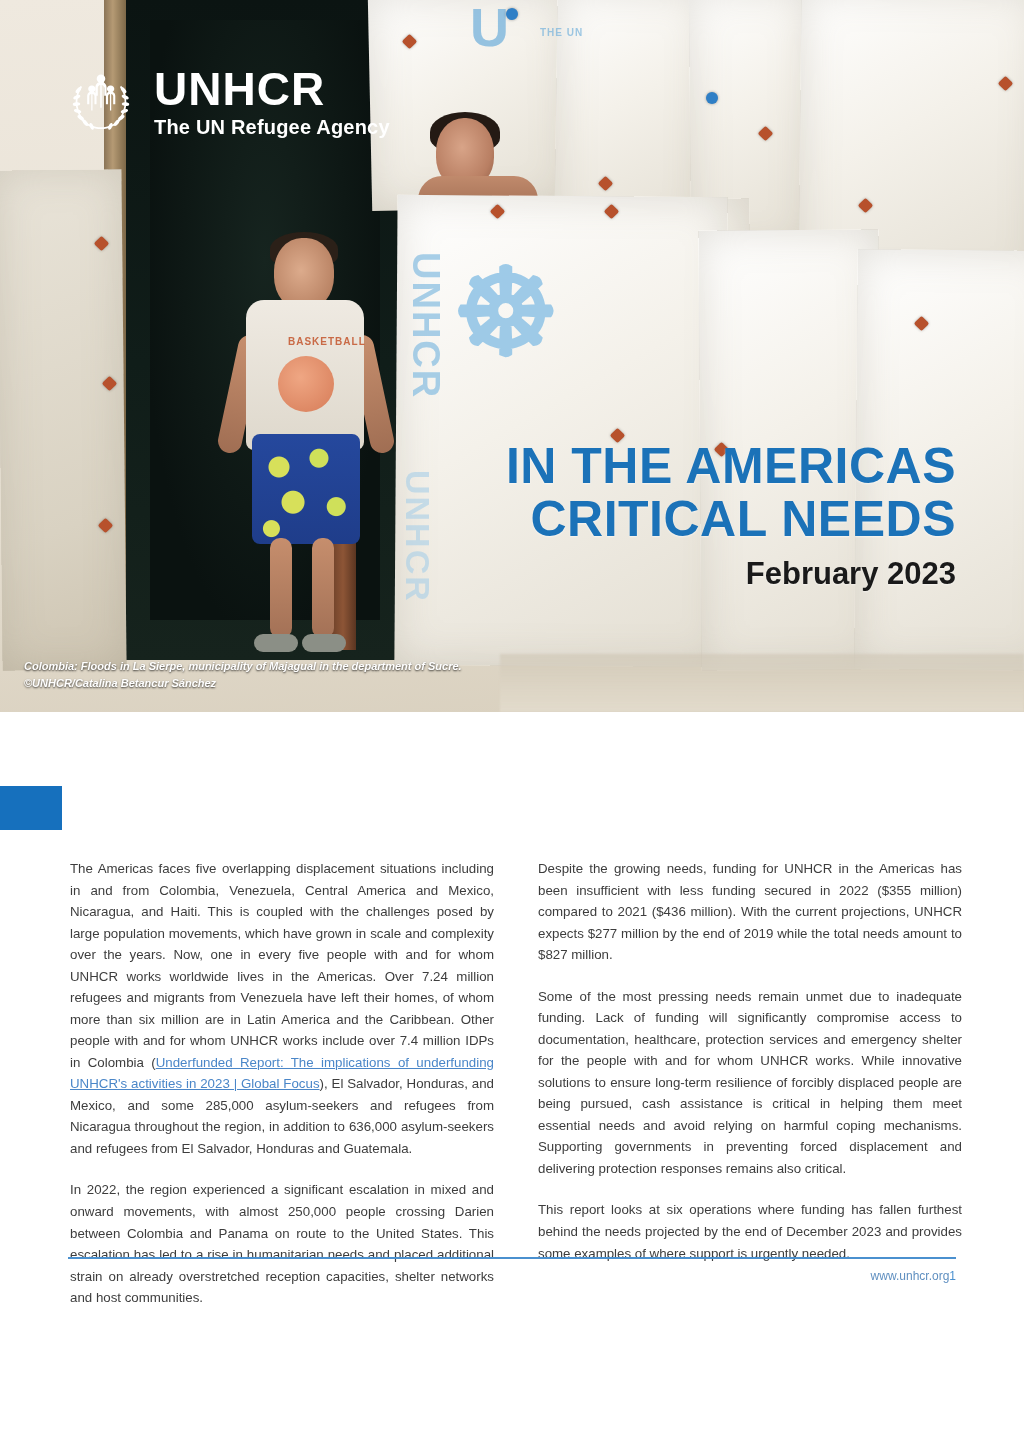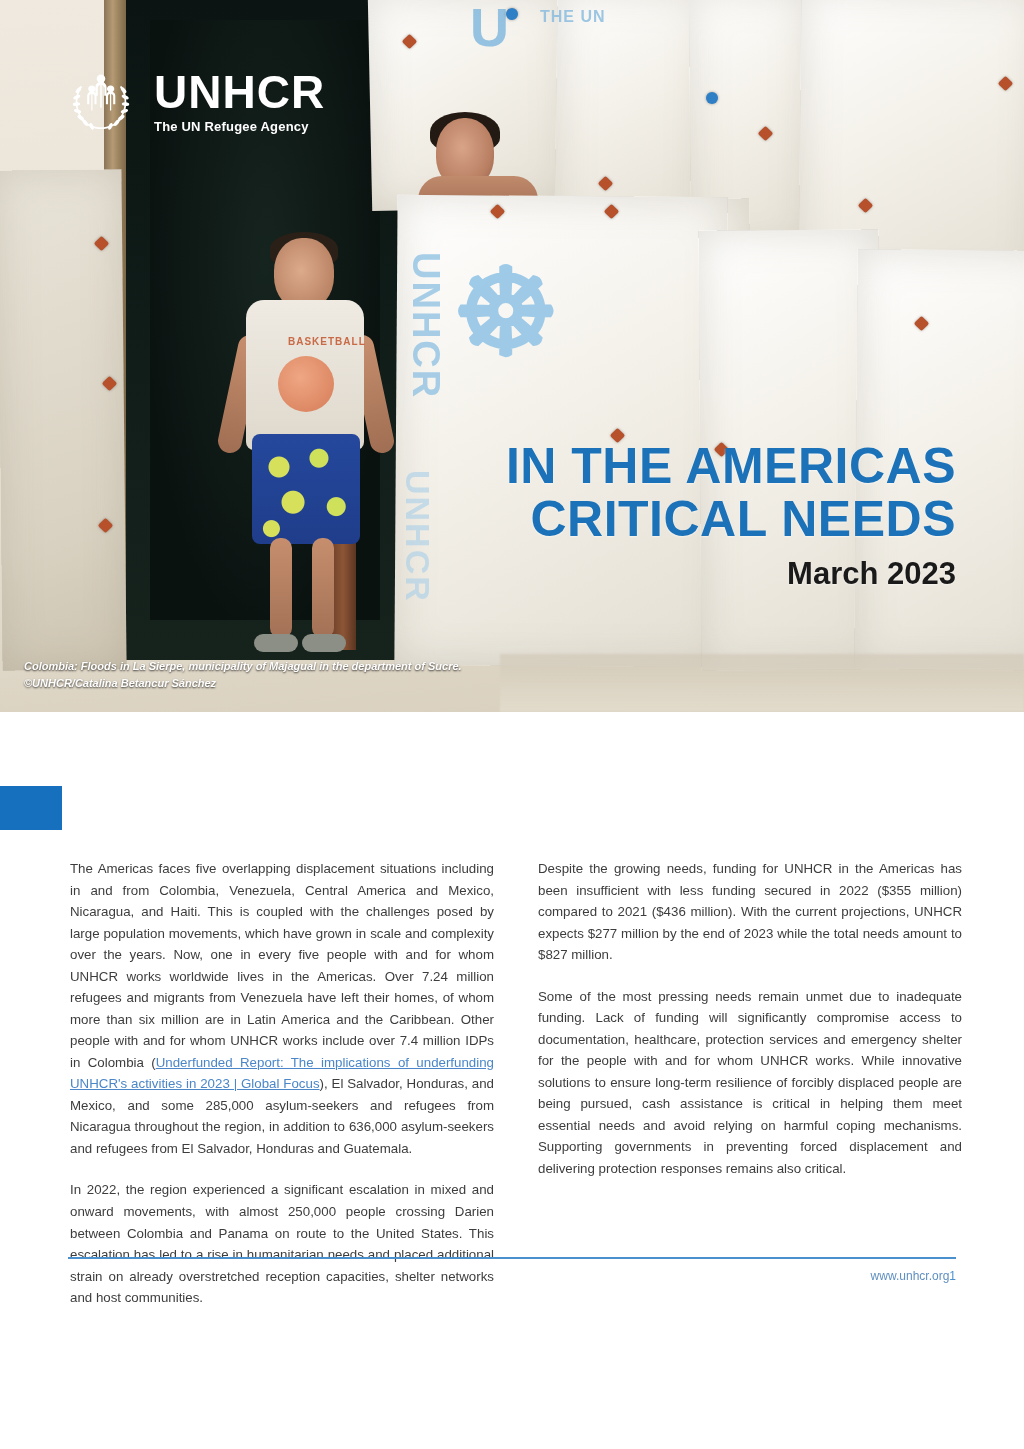--- a/index.html
+++ b/index.html
@@ -97,21 +97,21 @@
     writing-mode: vertical-rl;
     left: 398px; top: 470px;
     font-size: 34px;
     color: #a8cfe8;
     opacity: .6;
   }
   .tarp-print.top-letter {
     left: 470px; top: -4px; font-size: 54px; color: #7db6dd; opacity:.8;
   }
   .tarp-print.tiny {
-    left: 540px; top: 8px; font-size: 16px; color: #7db6dd; letter-spacing:1px;
+    left: 540px; top: 27px; font-size: 10px; color: #7db6dd; letter-spacing:1px;
   }
 
   
   .tie {
     position: absolute;
     width: 11px; height: 11px;
     background: #b7512c;
     border-radius: 2px;
     transform: rotate(45deg);
     box-shadow: 0 0 3px rgba(0,0,0,0.3);
@@ -229,21 +229,21 @@
   .logo-text { line-height: 1; }
   .logo-word {
     color: #ffffff;
     font-size: 46px;
     font-weight: 700;
     letter-spacing: 1px;
     font-family: "Liberation Sans", sans-serif;
   }
   .logo-sub {
     color: #ffffff;
-    font-size: 13px;
+    font-size: 20px;
     font-weight: 700;
     letter-spacing: 0.2px;
     margin-top: 5px;
   }
 
   
   .cover-title {
     position: absolute;
     right: 68px;
     top: 440px;
@@ -445,43 +445,44 @@
     </svg>
     <div class="logo-text">
       <div class="logo-word">UNHCR</div>
       <div class="logo-sub">The UN Refugee Agency</div>
     </div>
   </div>
 
   <div class="cover-title">
     <div class="line">IN THE AMERICAS</div>
     <div class="line">CRITICAL NEEDS</div>
-    <div class="cover-date">March 2023</div>
+    <div class="cover-date">February 2023</div>
   </div>
 
   <div class="caption">
     <div>Colombia: Floods in La Sierpe, municipality of Majagual in the department of Sucre.</div>
     <div>©UNHCR/Catalina Betancur Sánchez</div>
   </div>
 </div>
 
 <div class="content">
 
   <div class="section-head">
     <div class="tab-left"></div>
   </div>
 
   <div class="columns">
     <div class="col">
       <p><span>The Americas faces five overlapping displacement situations including in and from Colombia, Venezuela, Central America and Mexico, Nicaragua, and Haiti. This is coupled with the challenges posed by large population movements, which have grown in scale and complexity over the years. Now, one in every five people with and for whom UNHCR works worldwide lives in the Americas. Over 7.24 million refugees and migrants from Venezuela have left their homes, of whom more than six million are in Latin America and the Caribbean. Other people with and for whom UNHCR works include over 7.4 million IDPs in Colombia (</span><a class="inline-link" href="#">Underfunded Report: The implications of underfunding UNHCR's activities in 2023 | Global Focus</a><span>), El Salvador, Honduras, and Mexico, and some 285,000 asylum-seekers and refugees from Nicaragua throughout the region, in addition to 636,000 asylum-seekers and refugees from El Salvador, Honduras and Guatemala.</span></p>
       <p>In 2022, the region experienced a significant escalation in mixed and onward movements, with almost 250,000 people crossing Darien between Colombia and Panama on route to the United States. This escalation has led to a rise in humanitarian needs and placed additional strain on already overstretched reception capacities, shelter networks and host communities.</p>
     </div>
     <div class="col">
-      <p>Despite the growing needs, funding for UNHCR in the Americas has been insufficient with less funding secured in 2022 ($355 million) compared to 2021 ($436 million). With the current projections, UNHCR expects $277 million by the end of 2023 while the total needs amount to $827 million.</p>
+      <p>Despite the growing needs, funding for UNHCR in the Americas has been insufficient with less funding secured in 2022 ($355 million) compared to 2021 ($436 million). With the current projections, UNHCR expects $277 million by the end of 2019 while the total needs amount to $827 million.</p>
       <p>Some of the most pressing needs remain unmet due to inadequate funding.  Lack of funding will significantly compromise access to documentation, healthcare, protection services and emergency shelter for the people with and for whom UNHCR works. While innovative solutions to ensure long-term resilience of forcibly displaced people are being pursued, cash assistance is critical in helping them meet essential needs and avoid relying on harmful coping mechanisms. Supporting governments in preventing forced displacement and delivering protection responses remains also critical.</p>
+      <p>This report looks at six operations where funding has fallen furthest behind the needs projected by the end of December 2023 and provides some examples of where support is urgently needed.</p>
     </div>
   </div>
 
   <div class="footer">
     <div class="footer-rule"></div>
     <div class="footer-row">
       <a href="#" class="footer-link" style="color:#5f8fc0;text-decoration:none;">www.unhcr.org</a>
       <span class="footer-page">1</span>
     </div>
   </div>

